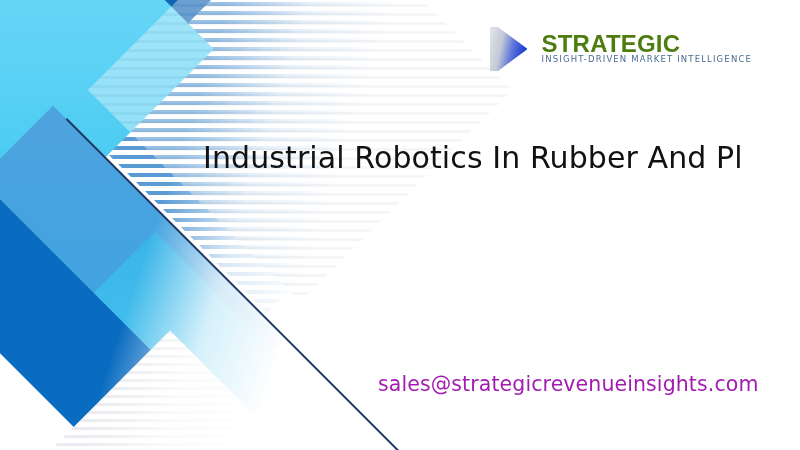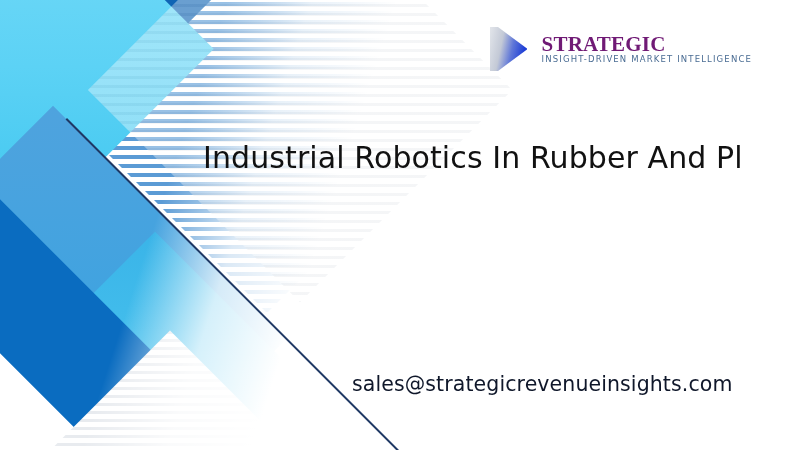--- a/index.html
+++ b/index.html
@@ -76,26 +76,26 @@
     position: absolute;
     top: 24px;
     right: 48px;
     display: flex;
     align-items: center;
     gap: 10px;
   }
   #logo-mark { width: 46px; height: 50px; flex: none; }
   #logo-text { display: flex; flex-direction: column; }
   .logo-line {
-    font-family: Liberation Serif, serif;
+    font-family: Liberation Sans, sans-serif;
     font-weight: bold;
-    font-size: 21px;
+    font-size: 24px;
     line-height: 20px;
     letter-spacing: 0.2px;
-    color: #701a75;
+    color: #4d7c0f;
     white-space: nowrap;
   }
   #logo-tagline {
     font-size: 8.5px;
     letter-spacing: 1.15px;
     color: #4a6c93;
     white-space: nowrap;
   }
 
   
@@ -107,24 +107,24 @@
     font-size: 30px;
     line-height: 38px;
     color: #111111;
     white-space: nowrap;
     letter-spacing: 0.1px;
   }
 
   
   #email {
     position: absolute;
-    left: 352px;
+    left: 378px;
     top: 372px;
     font-size: 20.5px;
-    color: #0f172a;
+    color: #a21caf;
     white-space: nowrap;
     letter-spacing: 0.1px;
   }
 </style>
 </head>
 <body>
 
 <div id="slide">
 
   <div id="bg">

